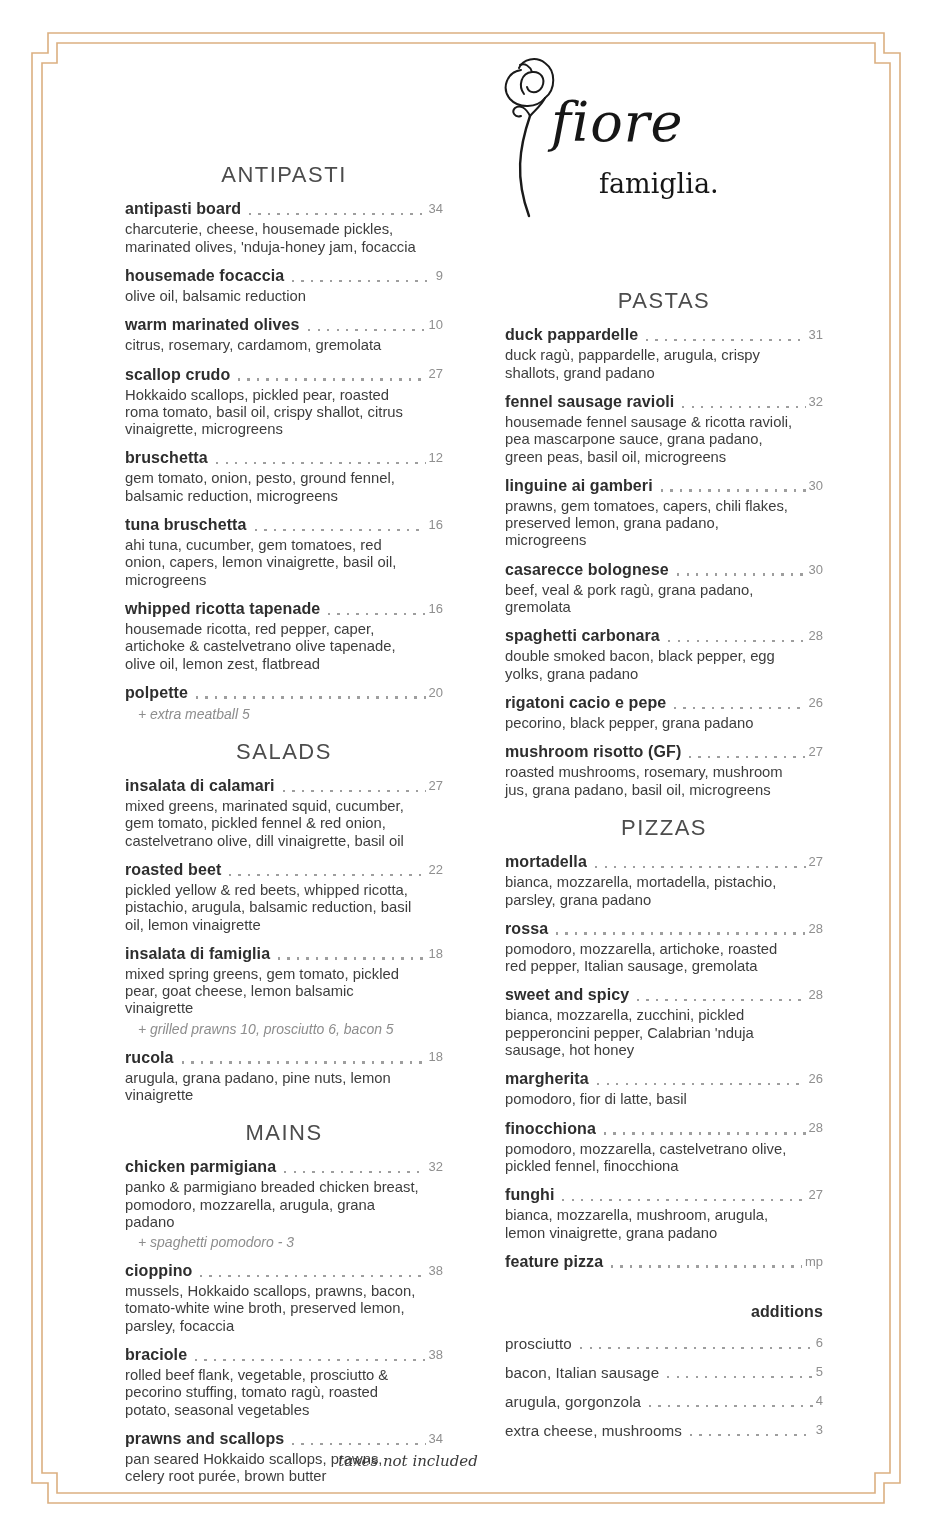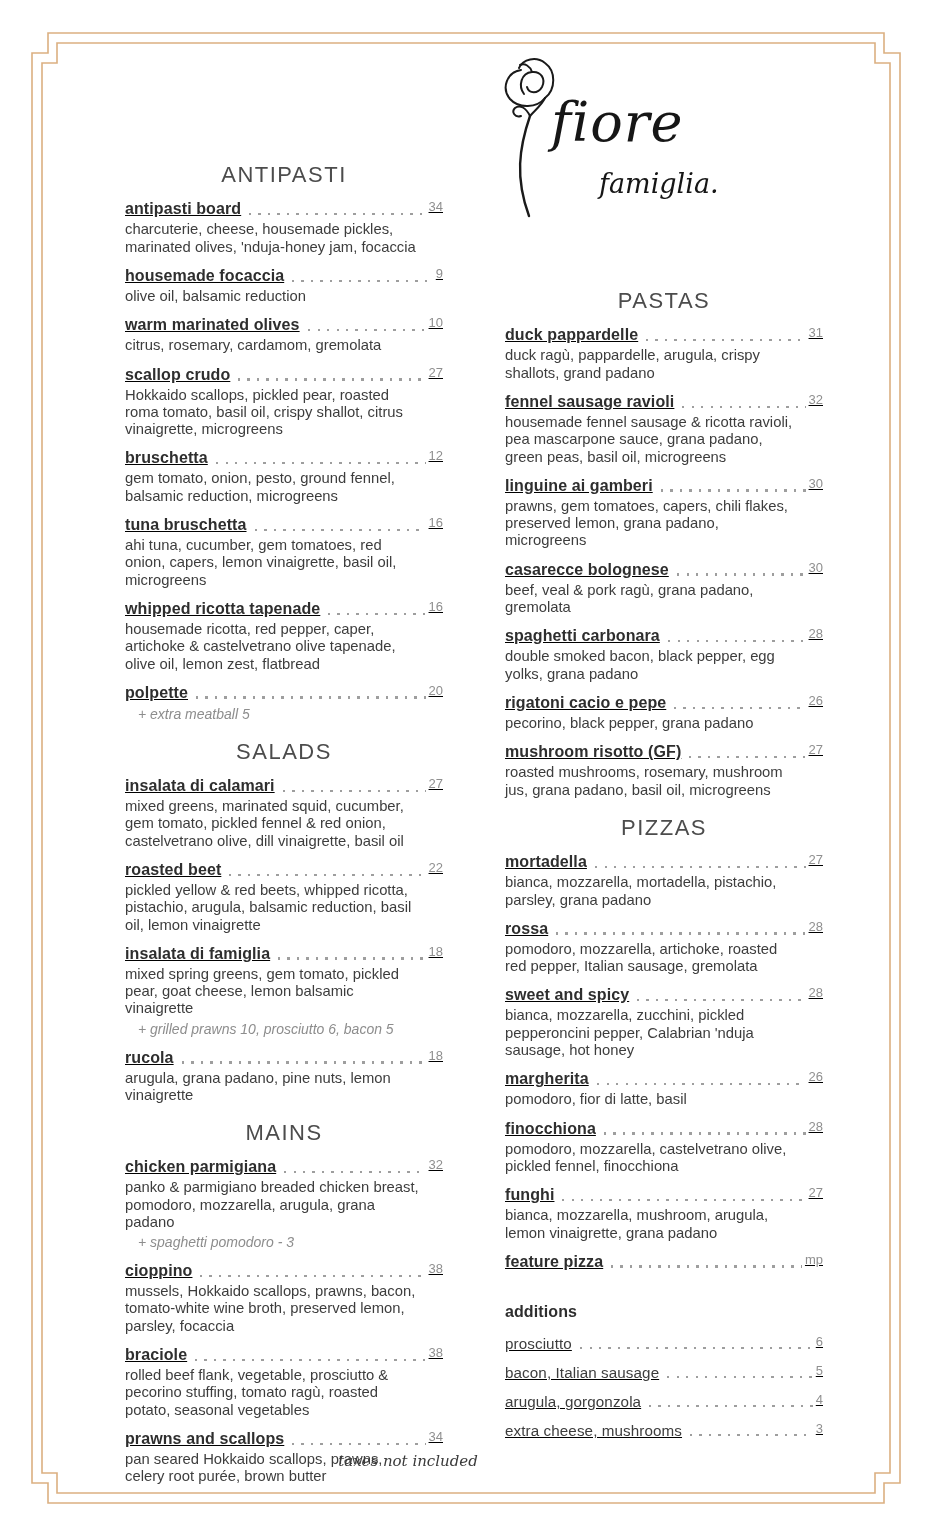--- a/index.html
+++ b/index.html
@@ -17,38 +17,38 @@
   
   .logo{position:absolute;left:505px;top:48px;width:320px;height:230px;text-align:center;}
   .flower{position:absolute;left:-12px;top:4px;}
   .brand-name{
     position:absolute;left:46px;top:48px;
     font-family:"DejaVu Serif",serif;font-style:italic;
     font-size:54px;color:var(--ink);letter-spacing:1px;line-height:1;
   }
   .brand-tagline{
     position:absolute;left:94px;top:122px;
-    font-family:"DejaVu Serif",serif;font-style:italic;
+    font-family:"DejaVu Serif",serif;
     font-size:27px;color:var(--ink);line-height:1;
   }
 
   
   .col{position:absolute;width:318px;}
   .col-left{left:125px;top:150px;}
   .col-right{left:505px;top:276px;}
 
   .section-title{
     font-size:22px;font-weight:400;color:var(--heading);
     text-align:center;letter-spacing:1.5px;
     margin:16px 0 11px;line-height:1.2;
   }
   .menu-section:first-child .section-title{margin-top:12px;}
 
   .menu-item{margin-bottom:10px;}
-  .price-row{display:flex;align-items:flex-start;text-decoration:underline;}
+  .price-row{display:flex;align-items:center;}
   .item-name{
     font-weight:700;font-size:16px;color:var(--name);
     white-space:nowrap;line-height:1.25;letter-spacing:0.1px;
   }
   .leader{
     flex:1;height:2.4px;align-self:flex-end;margin:0 3px 4px 8px;
     background:repeating-linear-gradient(to right,#9e9e9e 0 2.4px,transparent 2.4px 9.5px);
   }
   .item-price{font-size:13px;color:var(--price);white-space:nowrap;line-height:1.25;}
   .item-desc{
@@ -56,21 +56,21 @@
     margin-top:2px;max-width:294px;
   }
   .item-note{
     font-size:14px;font-style:italic;color:var(--note);
     margin:3px 0 1px 13px;line-height:1.2;
   }
 
   
   .menu-section.plain .section-title{
     font-size:16px;font-weight:700;color:var(--name);
-    text-align:left;letter-spacing:0.1px;margin:30px 0 13px;
+    text-align:right;letter-spacing:0.1px;margin:30px 0 13px;
   }
   .menu-section.plain .item-name{font-weight:400;font-size:15.2px;color:var(--desc);}
   .menu-section.plain .menu-item{margin-bottom:10px;}
   .gap-before{}
 
   .footer-note{
     position:absolute;left:0;top:1452px;width:816px;text-align:center;
     font-family:"DejaVu Serif",serif;font-style:italic;
     font-size:15px;color:#3a3a3a;
   }

